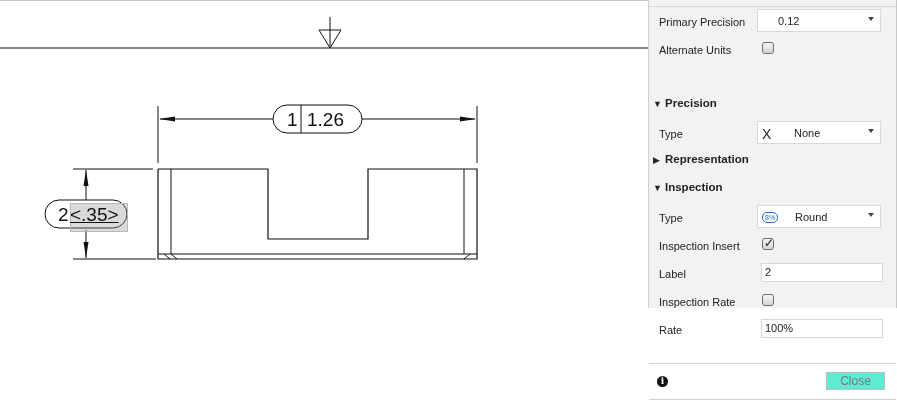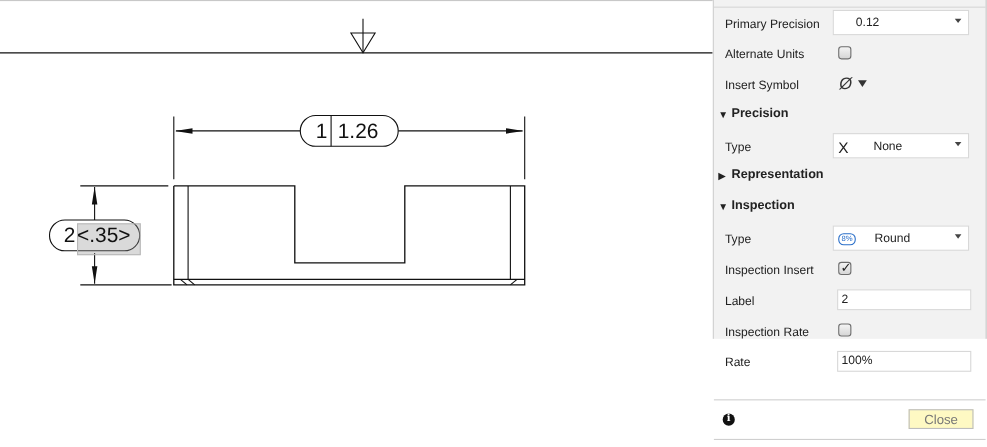--- a/index.html
+++ b/index.html
@@ -53,21 +53,21 @@
 
     .footer-line { position:absolute; left:0; top:363px; width:247px; height:1px; background:#cfcfcf; }
     .footer-bottom { position:absolute; left:0; top:399px; width:247px; height:1px; background:#cfcfcf; }
     .info-icon {
       position:absolute; left:8px; top:376px; width:11px; height:11px; border-radius:50%;
       background:#111; color:#fff; font-size:9px; font-weight:bold; text-align:center; line-height:11px;
       font-family:"DejaVu Serif", serif;
     }
     .close-btn {
       position:absolute; left:177px; top:372px; width:59px; height:18px; box-sizing:border-box;
-      border:1px solid #bdbdbd; background:#fef9c3; color:#777; font-size:12px; text-align:center;
+      border:1px solid #bdbdbd; background:#5eead4; color:#777; font-size:12px; text-align:center;
       line-height:16px;
     }
   </style>
 </head>
 <body>
 
 <div class="canvas">
   <div class="canvas-topline"></div>
   <svg width="648" height="406">
 
@@ -106,44 +106,39 @@
     <polygon points="86,258 83.5,242 88.5,242" fill="#111"></polygon>
 
     <rect x="45" y="200" width="82" height="28" rx="14" ry="14" fill="#fff" stroke="#111" stroke-width="1"></rect>
   </svg>
 
   <span class="dim-text" style="left:287px;top:110px;">1</span>
   <span class="dim-text" style="left:307px;top:110px;">1.26</span>
 
   <div class="sel-box"></div>
   <span class="dim-text" style="left:58px;top:205px;">2</span>
-  <span class="dim-text" style="left:70px;top:205px;">&lt;.35&gt;</span>
+  <span class="dim-text" style="left:70px;top:205px;text-decoration:underline;">&lt;.35&gt;</span>
 </div>
 
 <div class="panel">
   <div class="panel-topline"></div>
 
   <div class="row" style="top:8px;">
     <span class="lbl">Primary Precision</span>
     <div class="select" style="top:1px;">
       <span class="val">0.12</span>
       <span class="caret"></span>
     </div>
   </div>
 
   <div class="row" style="top:36px;">
     <span class="lbl">Alternate Units</span>
     <div class="chk" style="top:6px;"></div>
   </div>
 
-  <div class="row" style="top:64px;">
-    <span class="lbl">Insert Symbol</span>
-    <span style="position:absolute;left:114px;top:4px;font-size:15px;font-style:italic;color:#333;">Ø</span>
-    <span style="position:absolute;left:131px;top:9px;width:0;height:0;border-left:4px solid transparent;border-right:4px solid transparent;border-top:6px solid #333;"></span>
-  </div>
 
   <div class="section" style="top:95px;">
     <span class="tri">▼</span>
     <span class="stitle">Precision</span>
   </div>
   <div class="row" style="top:120px;">
     <span class="lbl">Type</span>
     <div class="select" style="top:1px;">
       <span style="position:absolute;left:4px;top:4px;font-size:14px;color:#222;">X</span>
       <span class="val" style="left:22px;">None</span>

